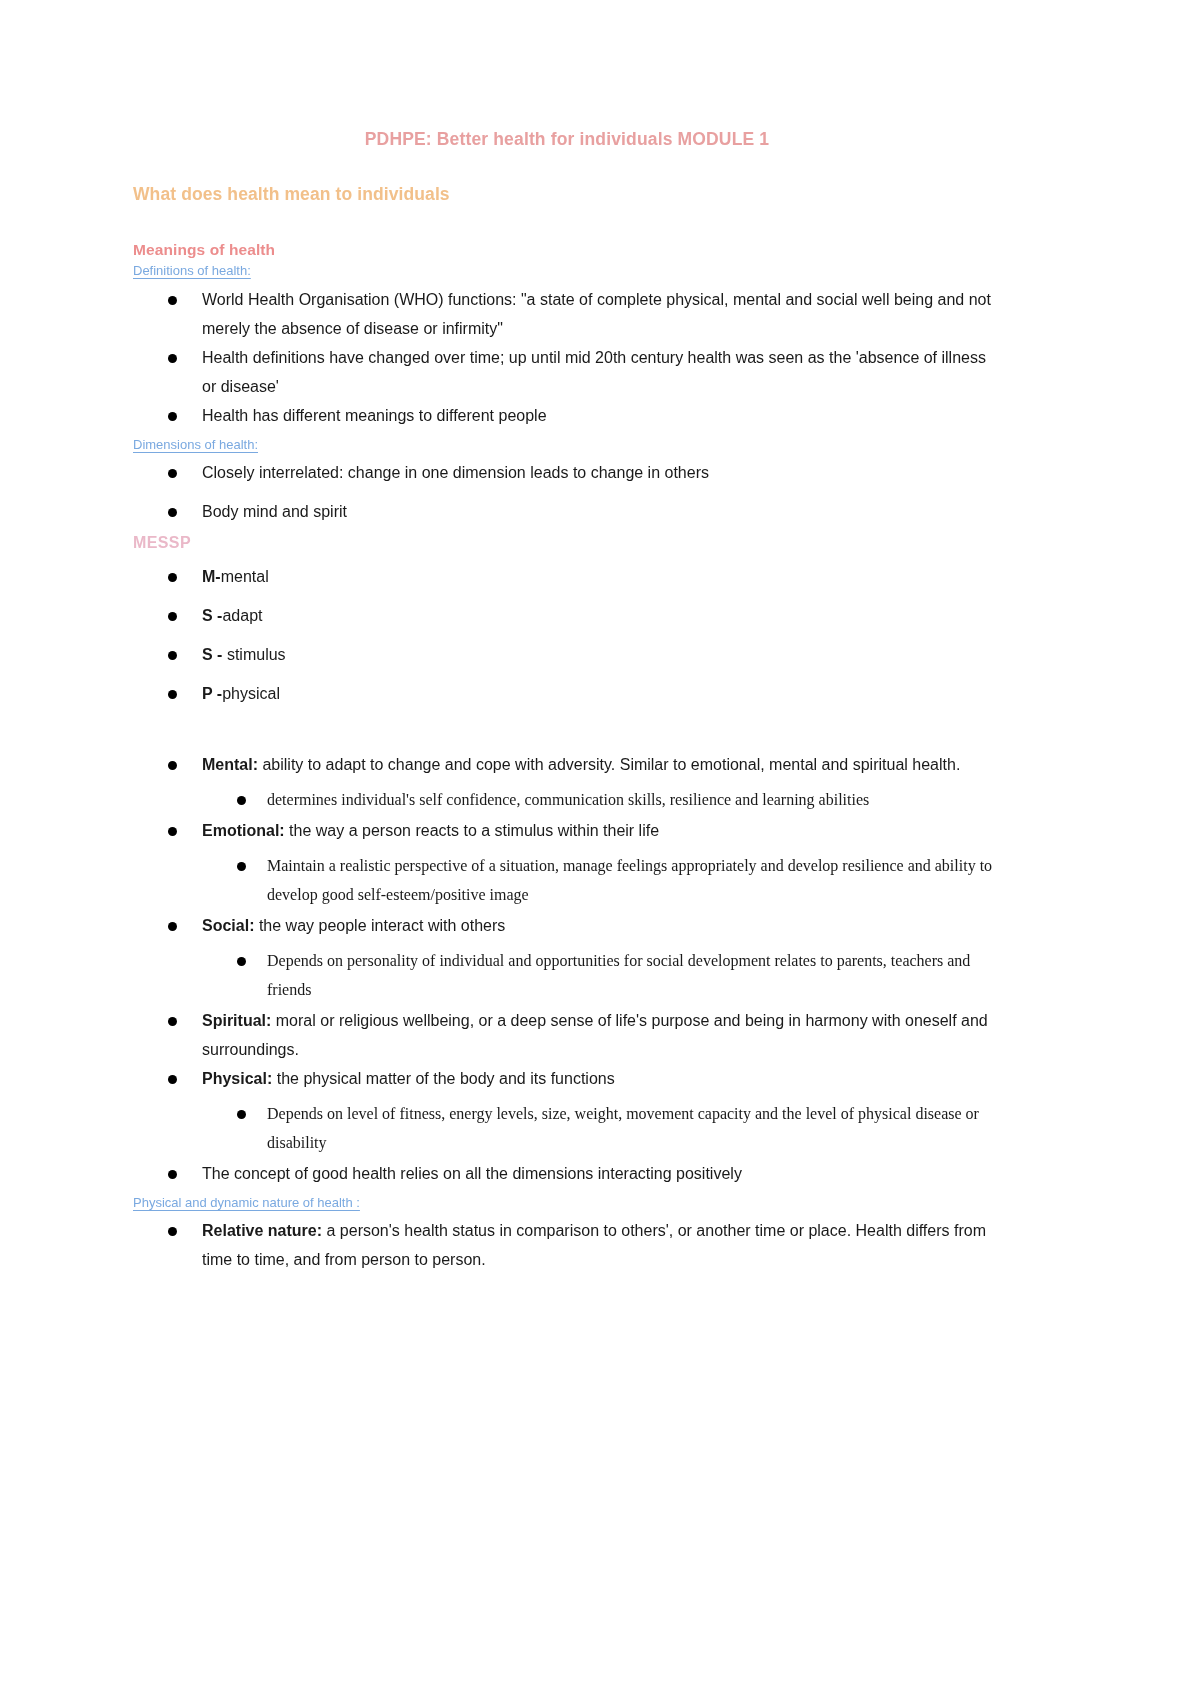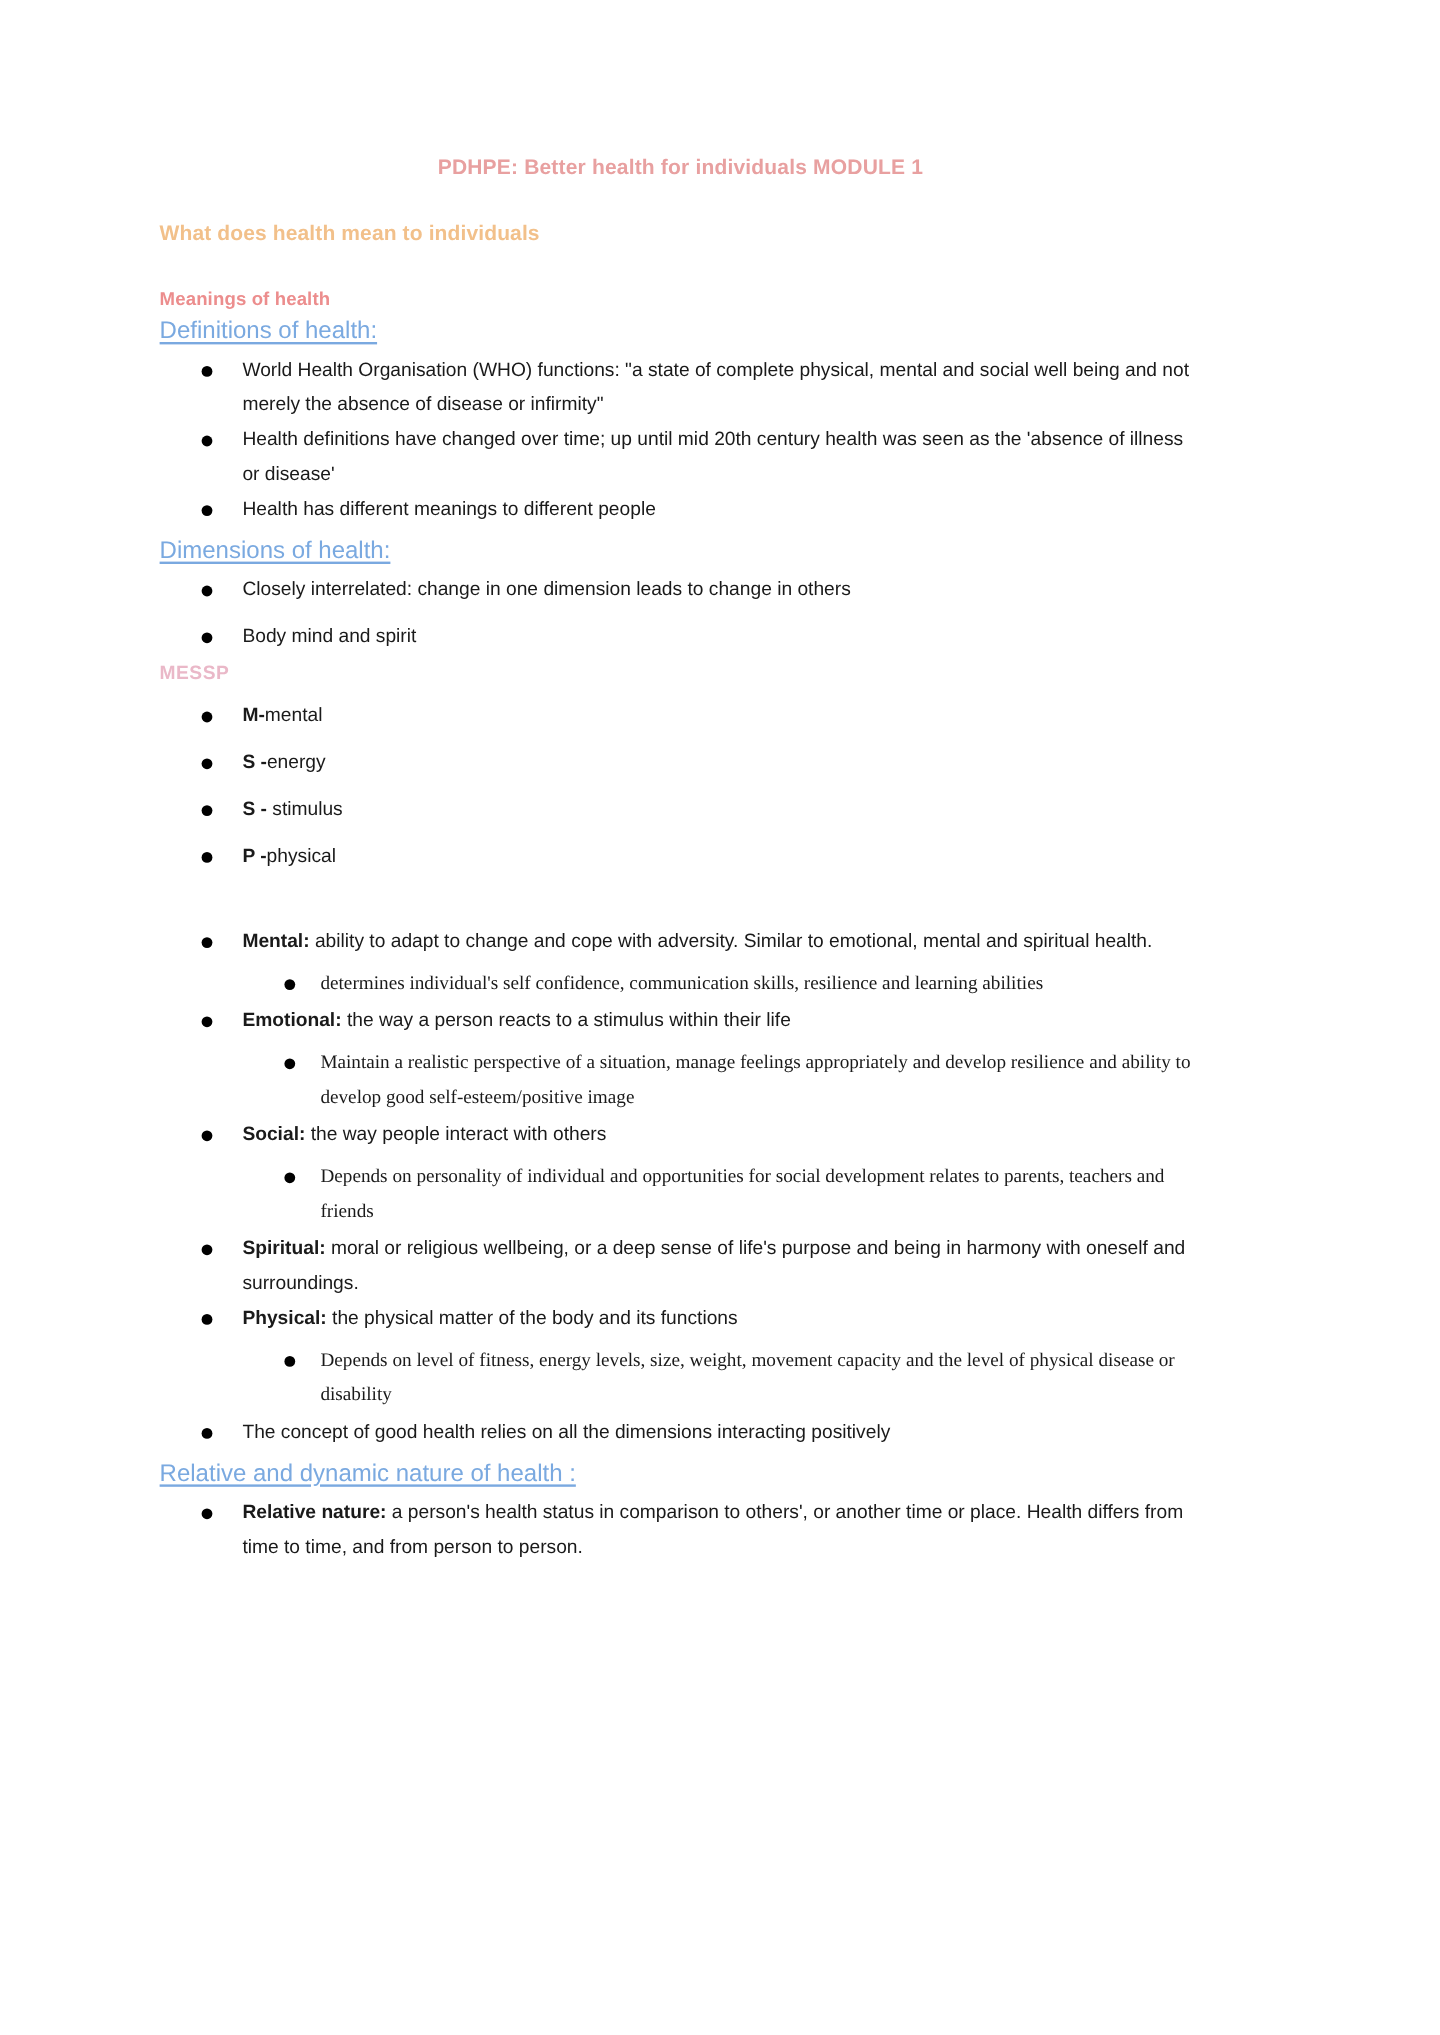--- a/index.html
+++ b/index.html
@@ -47,21 +47,21 @@
   }
   .h-sub {
     font-size: 15.5px;
     font-weight: bold;
     color: #ec8d8d;
     margin: 0 0 2px 0;
     line-height: 1.35;
     letter-spacing: 0.1px;
   }
   .h-link {
-    font-size: 20px;
+    font-size: 13px;
     color: #7aa9e0;
     text-decoration: underline;
     text-underline-offset: 3px;
     margin: 0 0 4px 0;
     line-height: 1.4;
   }
   .h-messp {
     font-size: 16px;
     font-weight: bold;
     color: #eab8c8;
@@ -158,21 +158,21 @@
 
     <div class="h-messp">MESSP</div>
 
     <ul class="lvl1">
       <li class="item spaced">
         <span class="bullet"></span>
         <span class="lead">M-</span><span class="txt">mental</span>
       </li>
       <li class="item spaced">
         <span class="bullet"></span>
-        <span class="lead">S -</span><span class="txt">energy</span>
+        <span class="lead">S -</span><span class="txt">adapt</span>
       </li>
       <li class="item spaced">
         <span class="bullet"></span>
         <span class="lead">S -</span><span class="txt"> stimulus</span>
       </li>
       <li class="item spaced">
         <span class="bullet"></span>
         <span class="lead">P -</span><span class="txt">physical</span>
       </li>
     </ul>
@@ -228,21 +228,21 @@
           </li>
         </ul>
       </li>
 
       <li class="item">
         <span class="bullet"></span>
         <span class="txt">The concept of good health relies on all the dimensions interacting positively</span>
       </li>
     </ul>
 
-    <div class="h-link">Relative and dynamic nature of health :</div>
+    <div class="h-link">Physical and dynamic nature of health :</div>
 
     <ul class="lvl1">
       <li class="item">
         <span class="bullet"></span>
         <span class="lead">Relative nature:</span><span class="txt"> a person's health status in comparison to others', or another time or place. Health differs from time to time, and from person to person.</span>
       </li>
     </ul>
 
   </div>
 </div>

